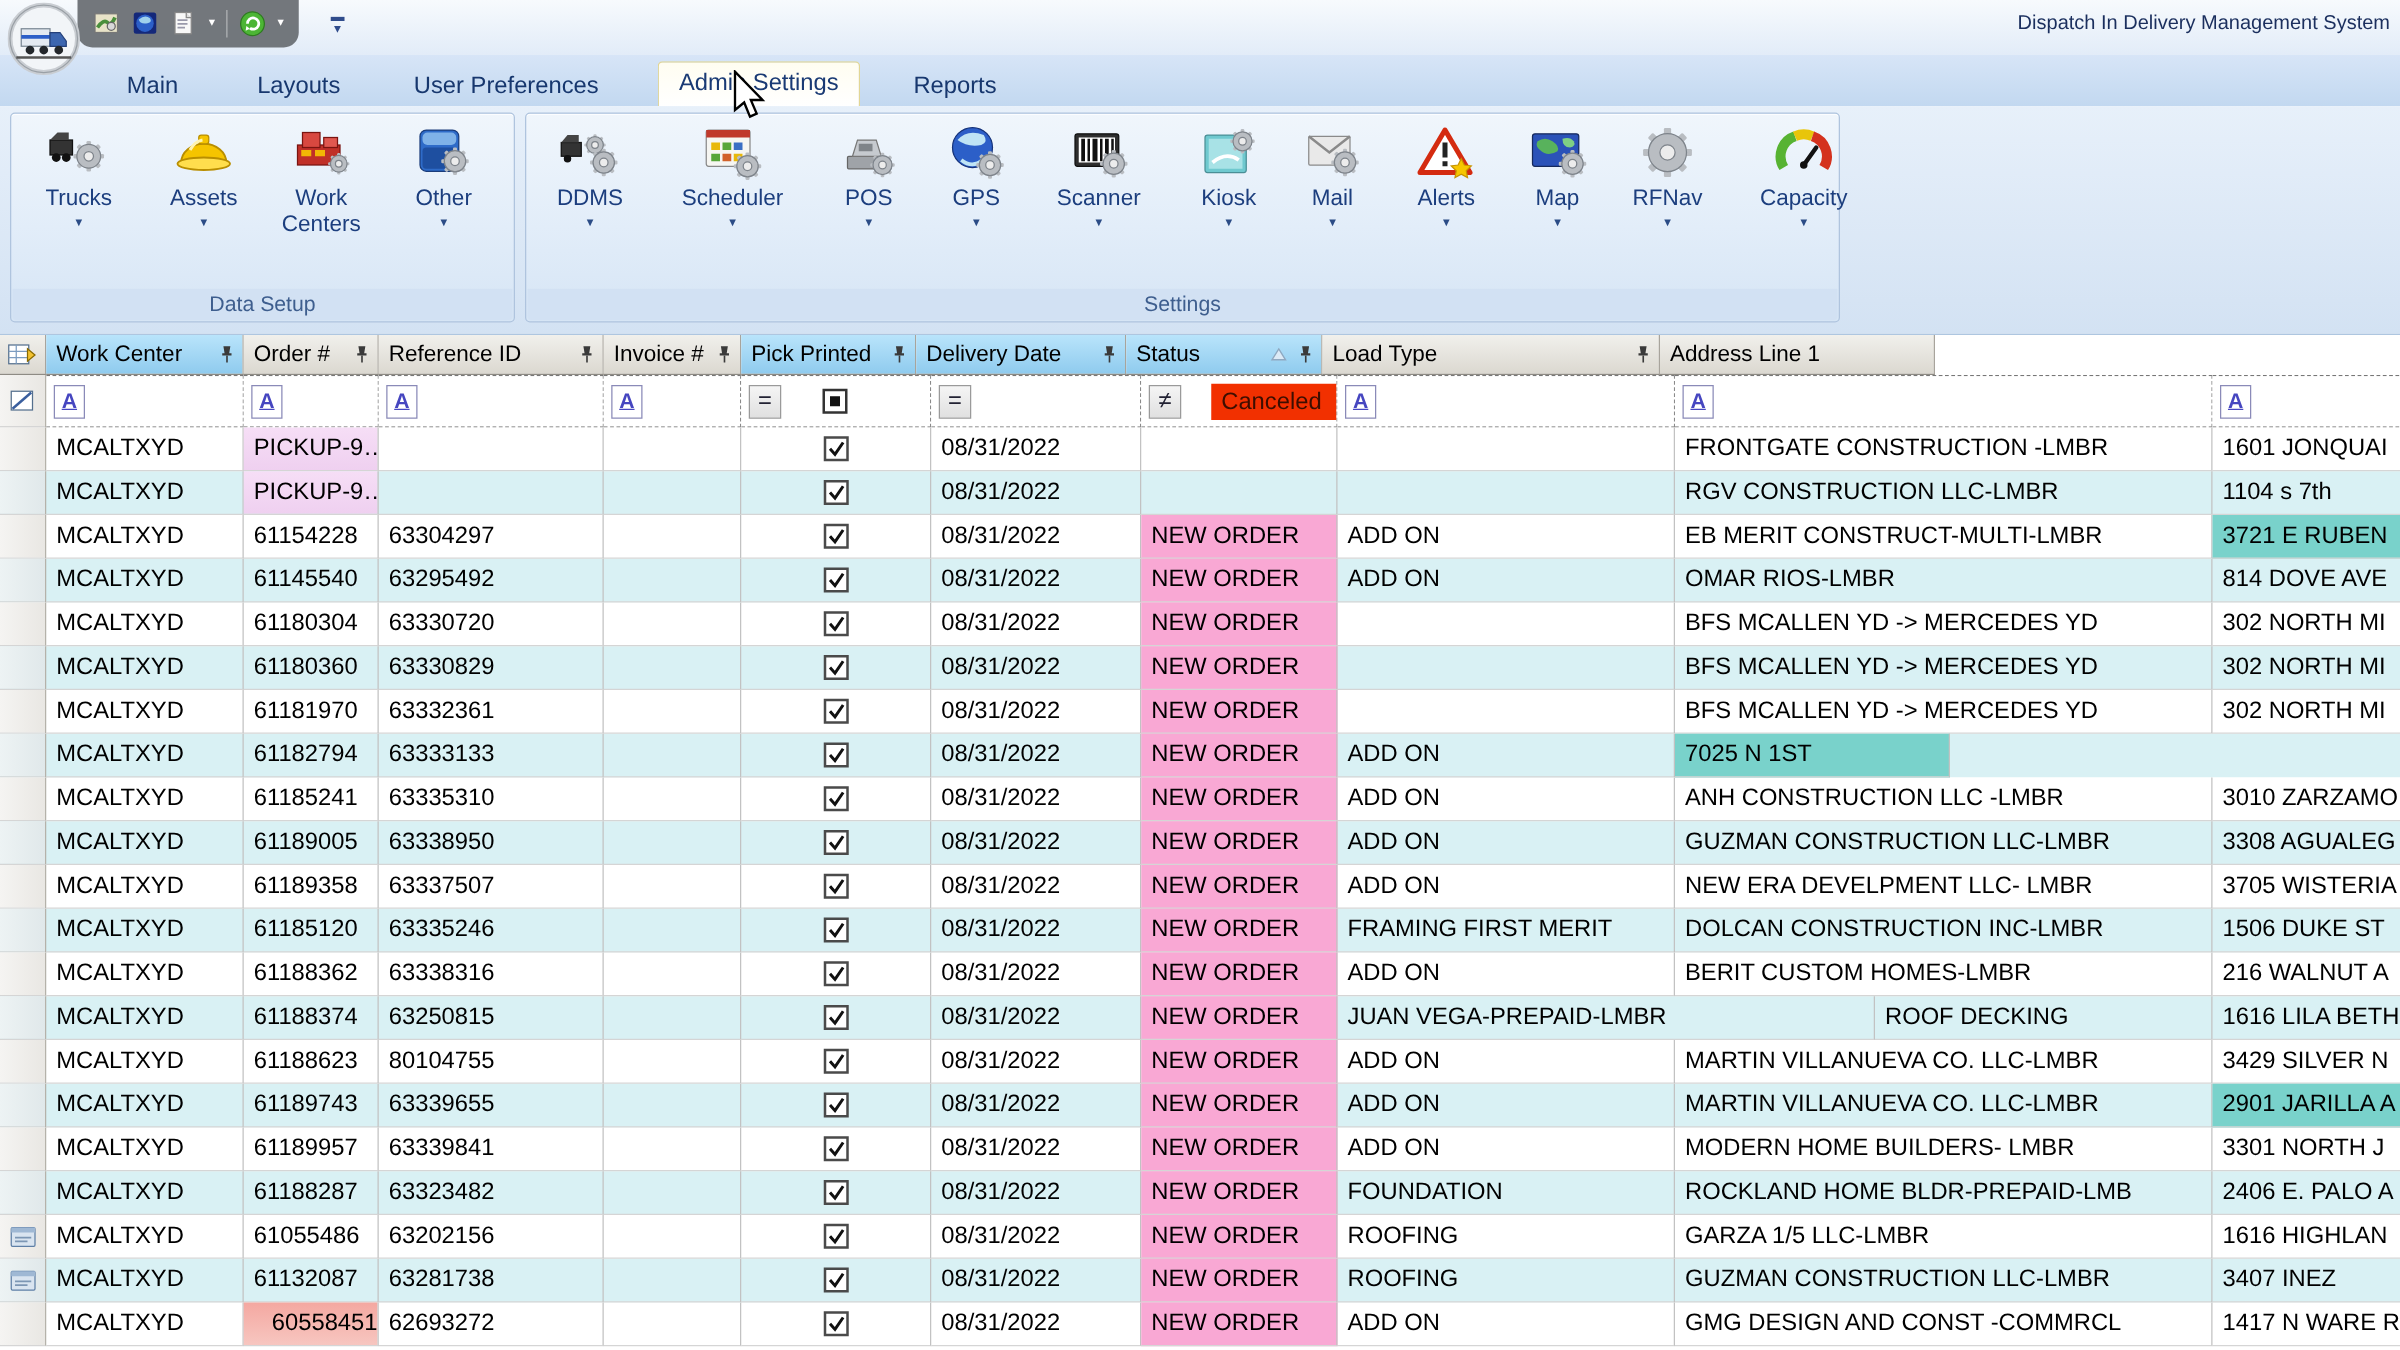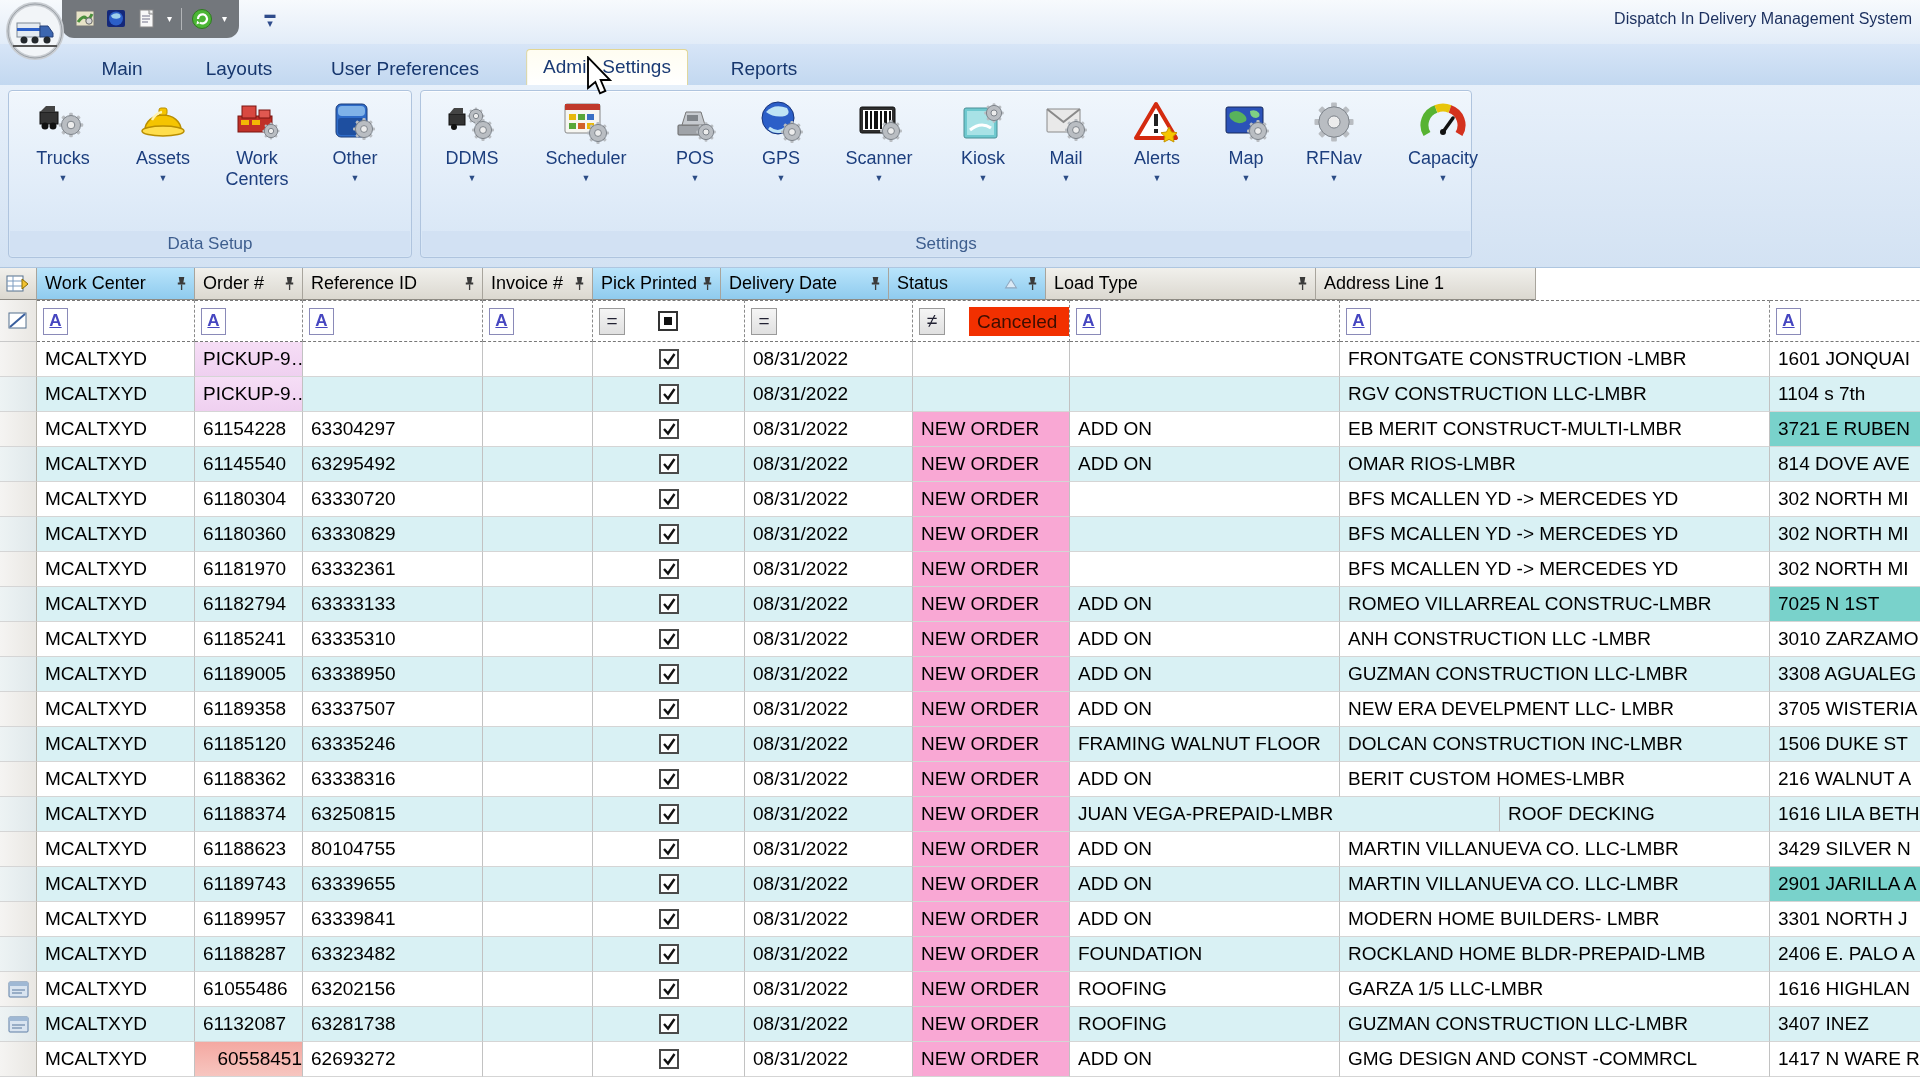--- a/index.html
+++ b/index.html
@@ -512,21 +512,21 @@
         </div>
         <div class="h-cell" style="width: 110px;">
           <span class="h-label">Invoice #</span>
           <span class="pin">
             <svg width="13" height="17" viewBox="0 0 14 16">
               <path d="M4,1 h6 l-1,6 h2 v2 H3 v-2 h2 z" fill="#3A3A3A"></path>
               <rect x="6.4" y="9" width="1.4" height="6" fill="#3A3A3A"></rect>
             </svg>
           </span>
         </div>
-        <div class="h-cell hl" style="width: 128px;">
+        <div class="h-cell hl" style="width: 140px;">
           <span class="h-label">Pick Printed</span>
           <span class="pin">
             <svg width="13" height="17" viewBox="0 0 14 16">
               <path d="M4,1 h6 l-1,6 h2 v2 H3 v-2 h2 z" fill="#3A3A3A"></path>
               <rect x="6.4" y="9" width="1.4" height="6" fill="#3A3A3A"></rect>
             </svg>
           </span>
         </div>
         <div class="h-cell hl" style="width: 168px;">
           <span class="h-label">Delivery Date</span>
@@ -745,21 +745,20 @@
           <div class="cell" style="width: 110px;"></div>
           <div class="cell center" style="width: 152px;">
             <svg width="22" height="22" viewBox="0 0 22 22">
               <rect x="2" y="2" width="18" height="18" fill="#fff" stroke="#4A4A4A" stroke-width="2"></rect>
               <path d="M6,11 L10,15.5 L16.5,6" fill="none" stroke="#111" stroke-width="2.4"></path>
             </svg>
           </div>
           <div class="cell" style="width: 168px;">08/31/2022</div>
           <div class="cell green" style="width: 157px;">NEW ORDER</div>
           <div class="cell" style="width: 270px;">ADD ON</div>
-          <div class="cell" style="width: 430px;">ROMEO VILLARREAL CONSTRUC-LMBR</div>
           <div class="cell teal" style="width: 220px;">7025 N 1ST</div>
         </div>
         <div class="grow">
           <div class="ind"></div>
           <div class="cell" style="width: 158px;">MCALTXYD</div>
           <div class="cell" style="width: 108px;">61185241</div>
           <div class="cell" style="width: 180px;">63335310</div>
           <div class="cell" style="width: 110px;"></div>
           <div class="cell center" style="width: 152px;">
             <svg width="22" height="22" viewBox="0 0 22 22">
@@ -816,21 +815,21 @@
           <div class="cell" style="width: 180px;">63335246</div>
           <div class="cell" style="width: 110px;"></div>
           <div class="cell center" style="width: 152px;">
             <svg width="22" height="22" viewBox="0 0 22 22">
               <rect x="2" y="2" width="18" height="18" fill="#fff" stroke="#4A4A4A" stroke-width="2"></rect>
               <path d="M6,11 L10,15.5 L16.5,6" fill="none" stroke="#111" stroke-width="2.4"></path>
             </svg>
           </div>
           <div class="cell" style="width: 168px;">08/31/2022</div>
           <div class="cell green" style="width: 157px;">NEW ORDER</div>
-          <div class="cell" style="width: 270px;">FRAMING WALNUT FLOOR</div>
+          <div class="cell" style="width: 270px;">FRAMING FIRST MERIT</div>
           <div class="cell" style="width: 430px;">DOLCAN CONSTRUCTION INC-LMBR</div>
           <div class="cell" style="width: 220px;">1506 DUKE ST</div>
         </div>
         <div class="grow">
           <div class="ind"></div>
           <div class="cell" style="width: 158px;">MCALTXYD</div>
           <div class="cell" style="width: 108px;">61188362</div>
           <div class="cell" style="width: 180px;">63338316</div>
           <div class="cell" style="width: 110px;"></div>
           <div class="cell center" style="width: 152px;">

